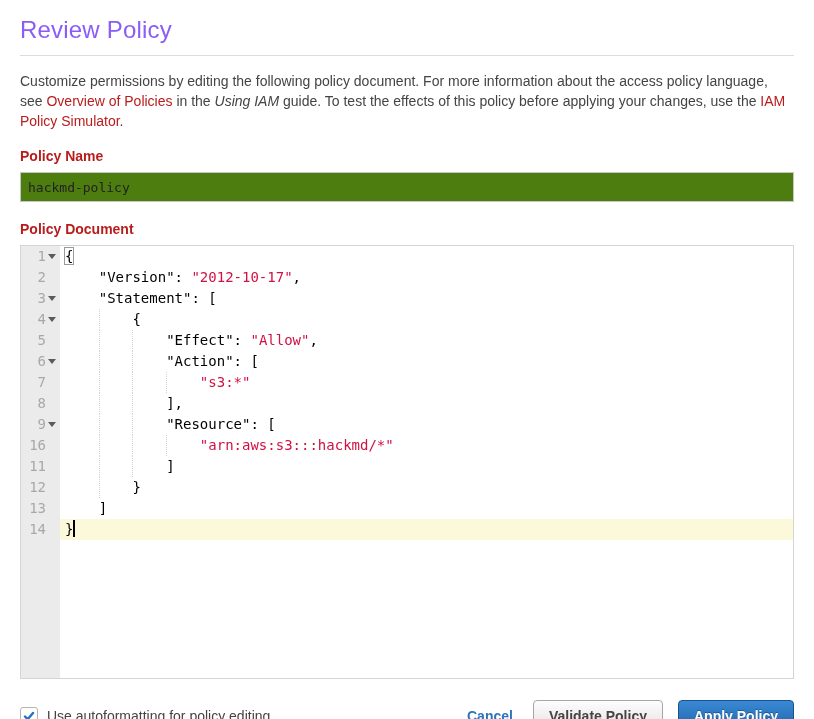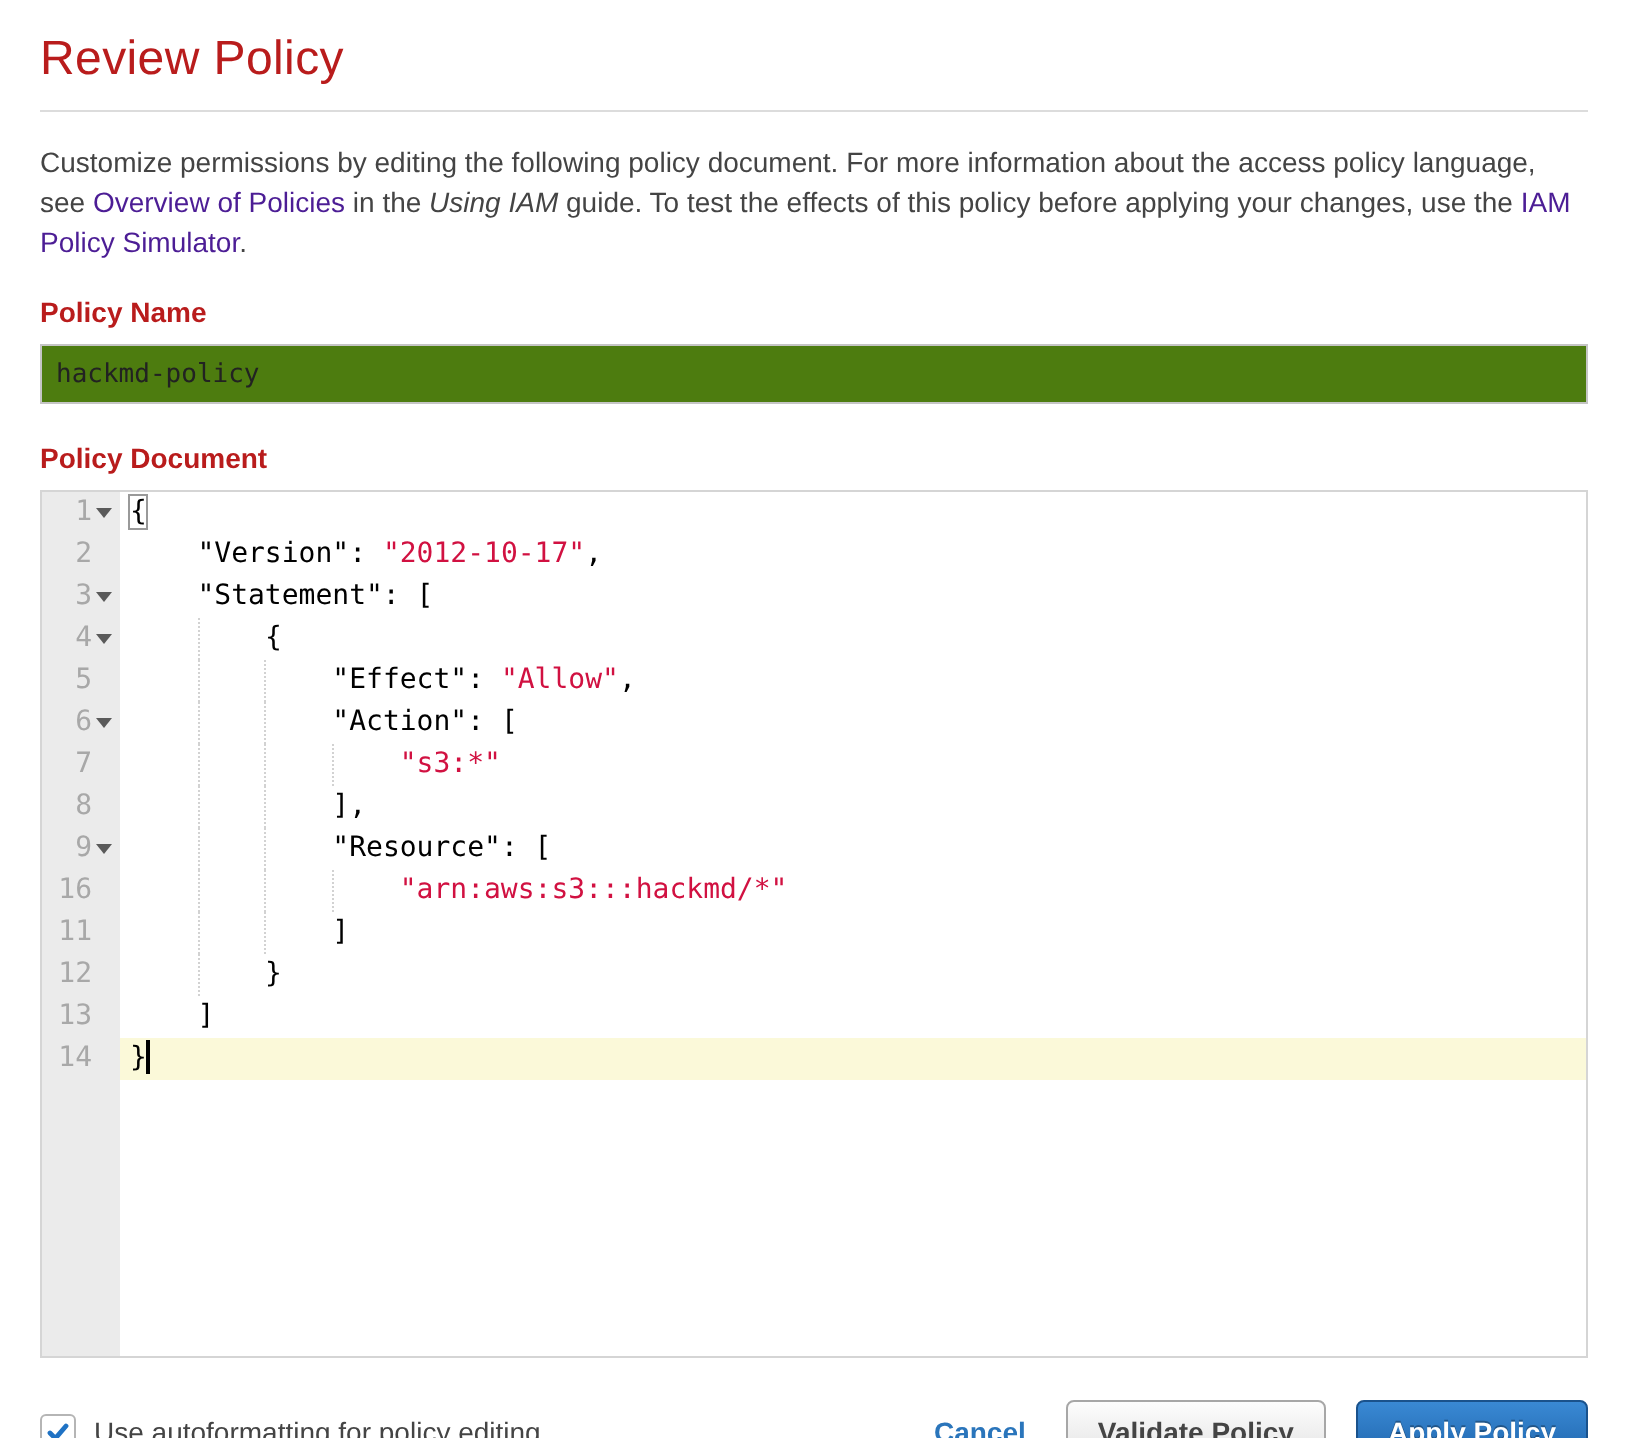--- a/index.html
+++ b/index.html
@@ -3,25 +3,25 @@
 <meta charset="utf-8">
 <style>
   * { margin:0; padding:0; box-sizing:border-box; }
   html,body { background:#fff; }
   body {
     width:814px; height:719px; position:relative; overflow:hidden;
     font-family:"Liberation Sans", sans-serif; color:#444;
   }
   .page { padding:16px 20px 0 20px; }
 
-  h1.title { font-size:24px; font-weight:500; color:#b91c1c; letter-spacing:0.2px; }
+  h1.title { font-size:24px; font-weight:500; color:#8b5cf6; letter-spacing:0.2px; }
   .title-rule { border:none; border-top:1px solid #dcdcdc; margin:11px 0 15px 0; }
 
   .intro { font-size:14px; line-height:20px; color:#444; margin-bottom:17px; }
-  .intro a { color:#4c1d95; text-decoration:none; cursor:pointer; }
+  .intro a { color:#b91c1c; text-decoration:none; cursor:pointer; }
   .intro em { font-style:italic; }
 
   .field-label { font-size:14px; font-weight:bold; color:#b91c1c; margin-bottom:8px; }
 
   .policy-name-input {
     width:100%; height:30px; border:1px solid #c5c5c5; background:#4d7c0f;
     font-family:"DejaVu Sans Mono", monospace; font-size:13px; color:#222;
     padding:4px 7px; margin-bottom:19px; border-radius:0; outline:none;
   }
 

